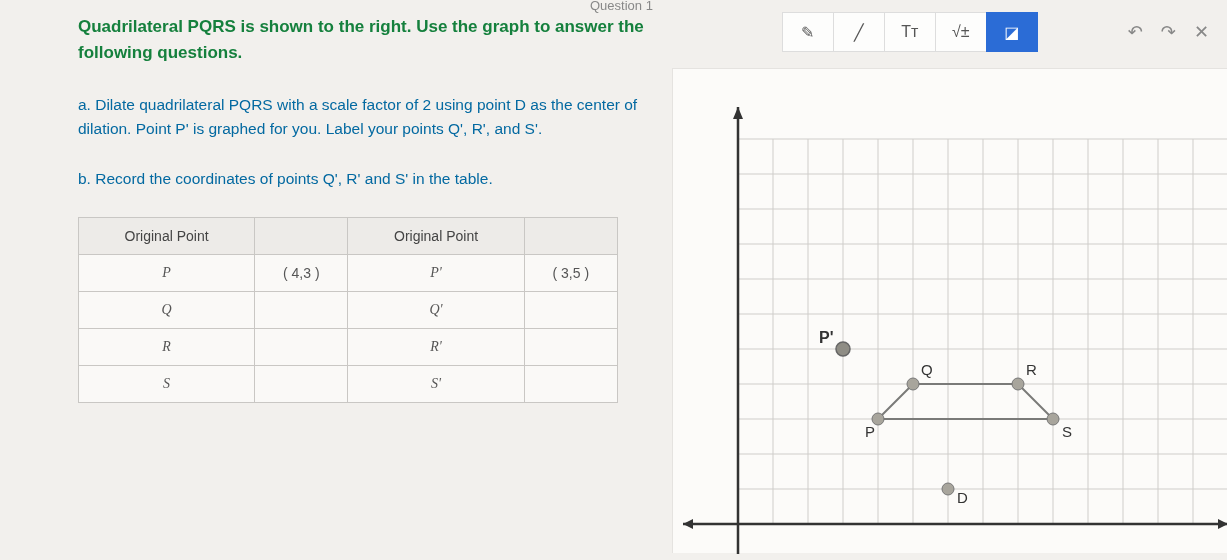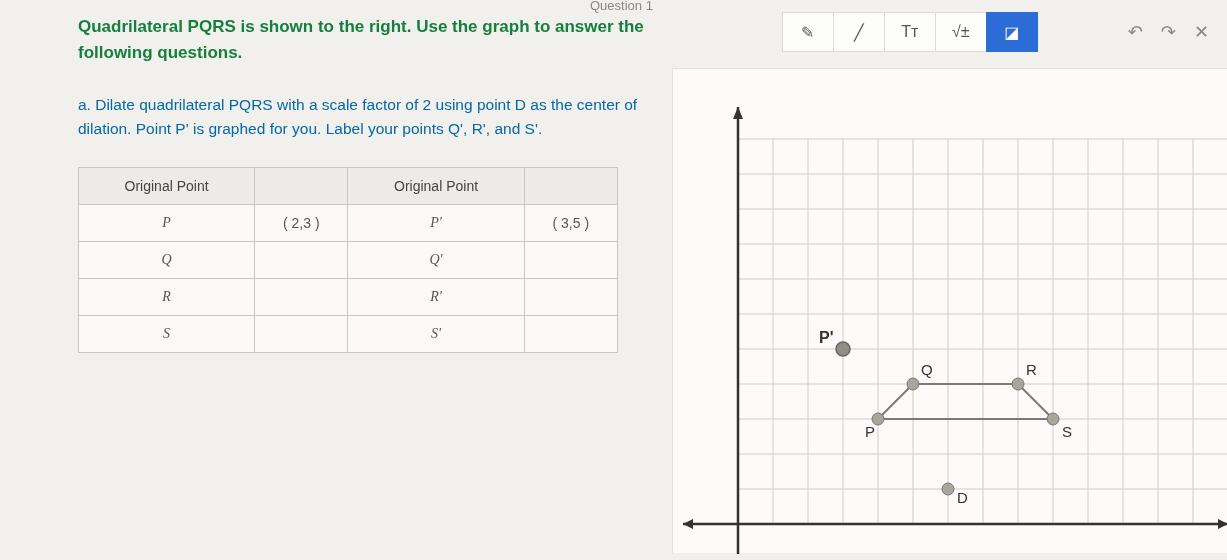--- a/index.html
+++ b/index.html
@@ -119,34 +119,35 @@
     }
   </style>
 </head>
 <body>
 
 <div class="header-label">Question 1</div>
 
 <div class="left-panel">
   <div class="question-title">Quadrilateral PQRS is shown to the right. Use the graph to answer the following questions.</div>
   <div class="part">a. Dilate quadrilateral PQRS with a scale factor of 2 using point D as the center of dilation. Point P' is graphed for you. Label your points Q', R', and S'.</div>
+  <div class="part">b. Record the coordinates of points Q', R' and S' in the table.</div>
 
   <table class="coord-table">
     <thead>
       <tr>
         <th>Original Point</th>
         <th></th>
         <th>Original Point</th>
         <th></th>
       </tr>
     </thead>
     <tbody>
       <tr>
         <td>P</td>
-        <td class="coord-val">( 2,3 )</td>
+        <td class="coord-val">( 4,3 )</td>
         <td>P'</td>
         <td class="coord-val">( 3,5 )</td>
       </tr>
       <tr>
         <td>Q</td>
         <td class="coord-val"></td>
         <td>Q'</td>
         <td class="coord-val"></td>
       </tr>
       <tr>

